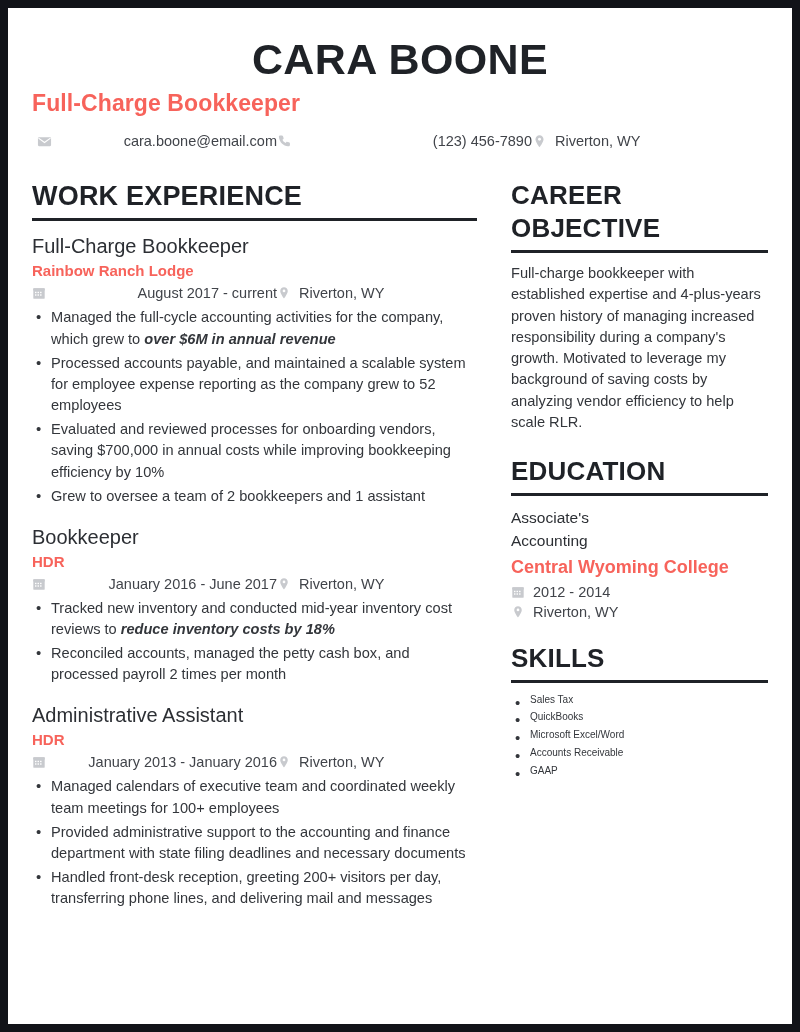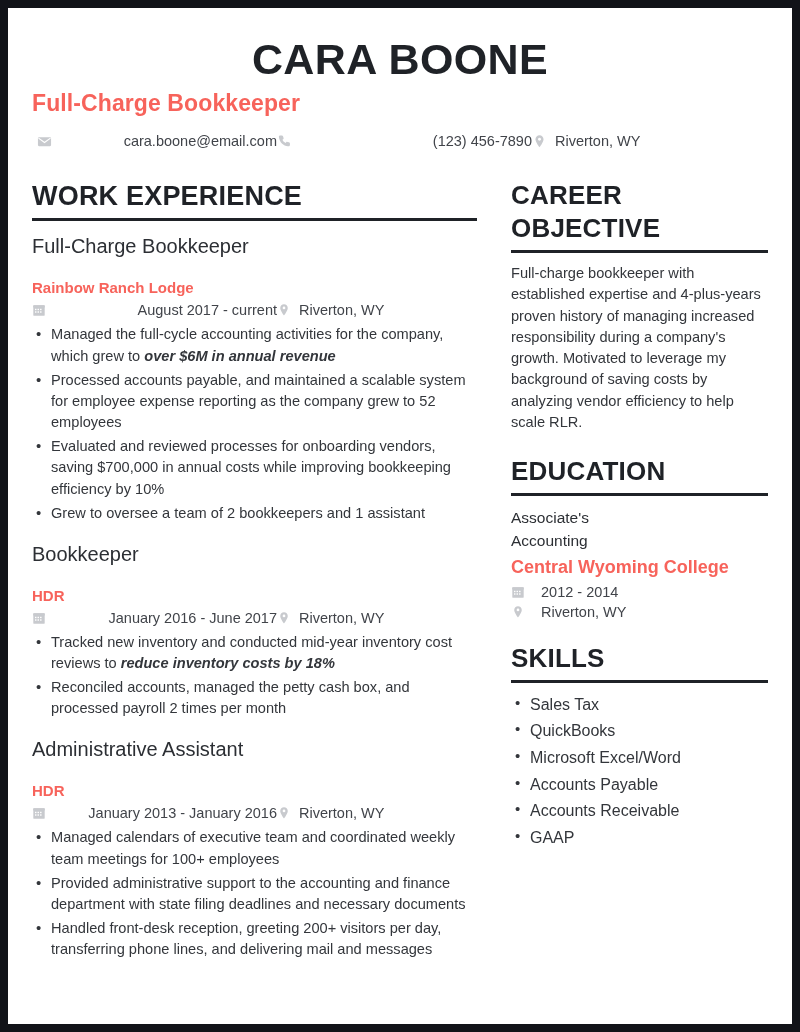--- a/index.html
+++ b/index.html
@@ -97,21 +97,21 @@
   .job-role {
     font-size: 20px;
     font-weight: 400;
     color: #2c2f34;
     line-height: 1.3;
   }
   .job-company {
     font-size: 15px;
     font-weight: 700;
     color: #f7635b;
-    margin-top: 20px;
+    margin-top: 3px;
   }
   .job-meta {
     display: flex;
     align-items: center;
     margin-top: 6px;
     font-size: 14.5px;
     color: #41444a;
   }
   .job-meta .contact-item.dates { width: 245px; }
 
@@ -157,33 +157,33 @@
   .edu-school {
     font-size: 18px;
     font-weight: 700;
     color: #f7635b;
     margin-top: 2px;
     line-height: 1.4;
   }
   .edu-meta {
     display: flex;
     align-items: center;
-    gap: 16px;
+    gap: 8px;
     font-size: 14.5px;
     color: #41444a;
     margin-top: 4px;
   }
 
   ul.skills {
     list-style: none;
   }
   ul.skills li {
     position: relative;
     padding-left: 19px;
-    font-size: 16px;
+    font-size: 10px;
     line-height: 1.48;
     color: #33363b;
     margin-bottom: 3px;
   }
   ul.skills li::before {
     content: "\2022";
     position: absolute;
     left: 4px;
     top: -1px;
     font-size: 15px;
@@ -387,21 +387,20 @@
         </div>
       </div>
 
       <div class="sec-block">
         <div class="sec-title">SKILLS</div>
         <div class="sec-rule"></div>
         <ul class="skills" id="skills-container">
             <li>Sales Tax</li>
             <li>QuickBooks</li>
             <li>Microsoft Excel/Word</li>
-            <li>Accounts Payable</li>
             <li>Accounts Receivable</li>
             <li>GAAP</li>
           </ul>
       </div>
 
     </div>
   </div>
 </div>
 
 </body></html>

